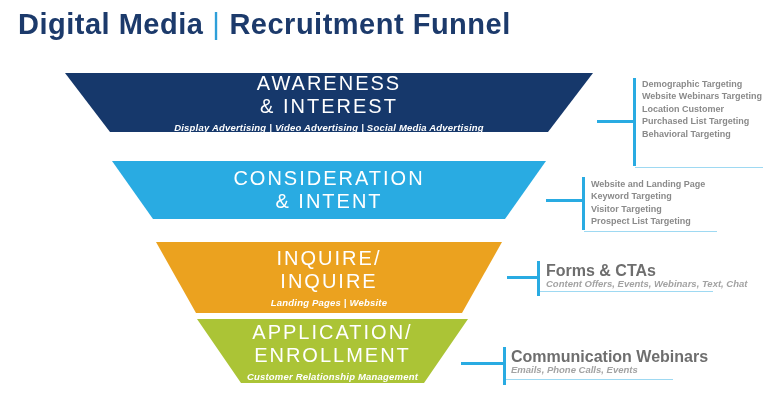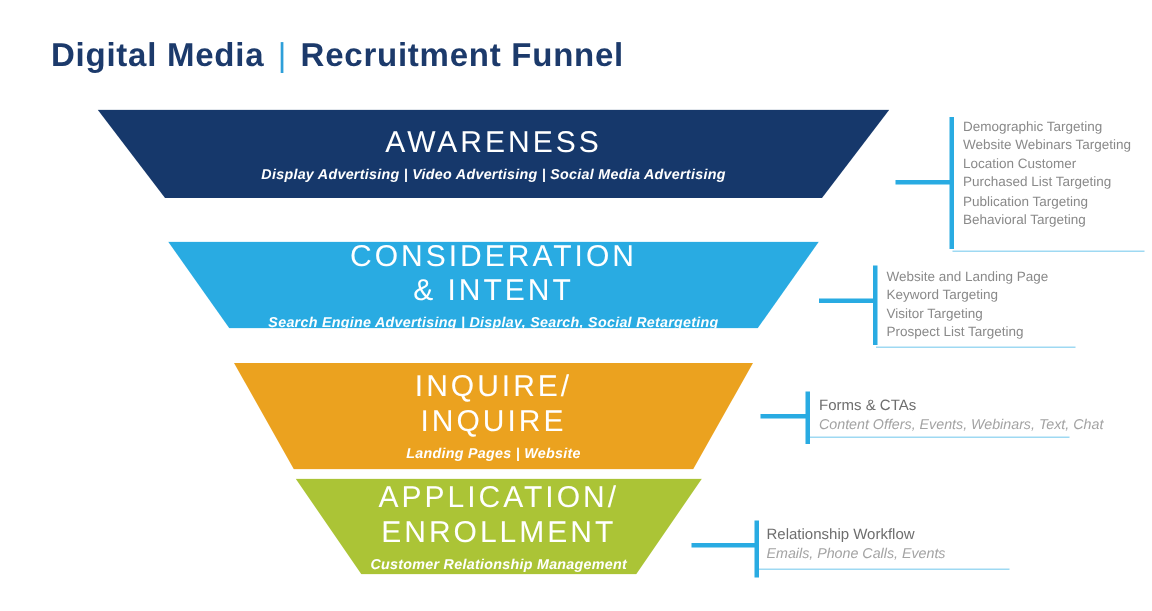--- a/index.html
+++ b/index.html
@@ -1,79 +1,78 @@
 <!DOCTYPE html>
 <html><head>
 <meta charset="utf-8">
 <style>
   html,body { margin:0; padding:0; background:#fff; }
   .stage { position:relative; width:768px; height:407px; background:#ffffff;
            font-family:"Liberation Sans", sans-serif; overflow:hidden; }
 
   
-  .title { position:absolute; left:18px; top:8px; margin:16px; font-size:22px;
+  .title { position:absolute; left:18px; top:8px; margin:0; font-size:29px;
            font-weight:bold; letter-spacing:0.5px; color:#1C3A6B; white-space:nowrap; }
   .title .sep { color:#2E9FD9; font-weight:400; margin:0 9px; }
 
   
   .seg { position:absolute; color:#fff; text-align:center;
          display:flex; flex-direction:column; align-items:center; justify-content:center;
          clip-path: polygon(0 0, 100% 0, calc(100% - var(--inset)) 100%, var(--inset) 100%); }
   .seg .hline { font-size:20px; font-weight:400; letter-spacing:2px; line-height:23px; }
   .seg .sub   { font-size:9.5px; font-weight:bold; letter-spacing:0.2px; margin-top:4px;font-style:italic; }
   .seg1 { left:65px;  top:73px;  width:528px; height:59px; --inset:45px; }
   .seg2 { left:112px; top:161px; width:434px; height:58px; --inset:41px; }
   .seg3 { left:156px; top:242px; width:346px; height:71px; --inset:40px; }
   .seg4 { left:197px; top:319px; width:271px; height:64px; --inset:44px; }
 
   
   .conn    { position:absolute; height:3px; background:#29ABE2; }
   .bracket { position:absolute; width:3px;  background:#29ABE2; }
   .u       { position:absolute; height:1px; background:rgba(41,171,226,0.45); }
 
   
-  .note { position:absolute; color:#8A8A8A; font-size:9px; line-height:12.4px; white-space:nowrap; }
-  .note .nt { color:#6E6E6E; font-size:10px; line-height:13px; }
+  .note { position:absolute; color:#8A8A8A; font-size:9px; line-height:12.4px; white-space:nowrap;font-weight:bold; }
+  .note .nt { color:#6E6E6E; font-size:16px; line-height:13px; }
   .note .nd { font-style:italic; color:#A3A3A3; font-size:9.5px; line-height:13px; }
 </style>
 </head>
 <body>
 
 <div class="stage">
 
   <h1 class="title"><span>Digital Media</span><span class="sep">|</span><span>Recruitment Funnel</span></h1>
 
   <div class="seg seg1" style="background-color: rgb(22, 56, 107);">
     <div class="hline">AWARENESS</div>
+    <div class="hline">&amp; INTEREST</div>
     <div class="sub">Display Advertising | Video Advertising | Social Media Advertising</div>
   </div>
   <div class="seg seg2" style="background-color: rgb(41, 171, 226);">
     <div class="hline">CONSIDERATION</div>
     <div class="hline">&amp; INTENT</div>
-    <div class="sub">Search Engine Advertising | Display, Search, Social Retargeting</div>
   </div>
   <div class="seg seg3" style="background-color: rgb(235, 162, 31);">
     <div class="hline">INQUIRE/</div>
     <div class="hline">INQUIRE</div>
     <div class="sub">Landing Pages | Website</div>
   </div>
   <div class="seg seg4" style="background-color: rgb(171, 196, 54);">
     <div class="hline">APPLICATION/</div>
     <div class="hline">ENROLLMENT</div>
     <div class="sub">Customer Relationship Management</div>
   </div>
 
   <div class="conn" style="left:597px; top:120px; width:38px;"></div>
   <div class="bracket" style="left:633px; top:78px; height:88px;"></div>
   <div class="note" style="left:642px; top:78px;">
     <div>Demographic Targeting</div>
     <div>Website Webinars Targeting</div>
     <div>Location Customer</div>
     <div>Purchased List Targeting</div>
-    <div>Publication Targeting</div>
     <div>Behavioral Targeting</div>
   </div>
   <div class="u" style="left:635px; top:167px; width:128px;"></div>
 
   <div class="conn" style="left:546px; top:199px; width:38px;"></div>
   <div class="bracket" style="left:582px; top:177px; height:53px;"></div>
   <div class="note" style="left:591px; top:178px;">
     <div>Website and Landing Page</div>
     <div>Keyword Targeting</div>
     <div>Visitor Targeting</div>
@@ -85,18 +84,18 @@
   <div class="bracket" style="left:537px; top:261px; height:35px;"></div>
   <div class="note" style="left:546px; top:264px;">
     <div class="nt">Forms &amp; CTAs</div>
     <div class="nd">Content Offers, Events, Webinars, Text, Chat</div>
   </div>
   <div class="u" style="left:539px; top:291px; width:174px;"></div>
 
   <div class="conn" style="left:461px; top:362px; width:44px;"></div>
   <div class="bracket" style="left:503px; top:347px; height:38px;"></div>
   <div class="note" style="left:511px; top:350px;">
-    <div class="nt">Relationship Workflow</div>
+    <div class="nt">Communication Webinars</div>
     <div class="nd">Emails, Phone Calls, Events</div>
   </div>
   <div class="u" style="left:505px; top:379px; width:168px;"></div>
 
 </div>
 
 </body></html>

